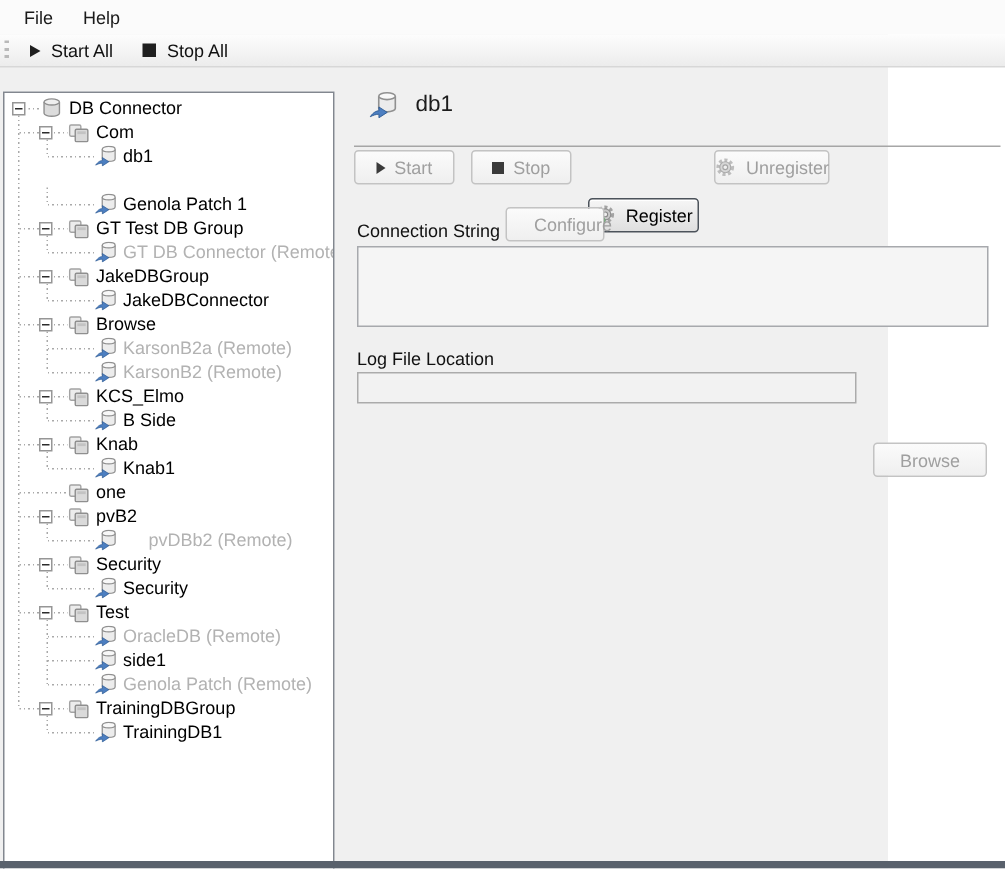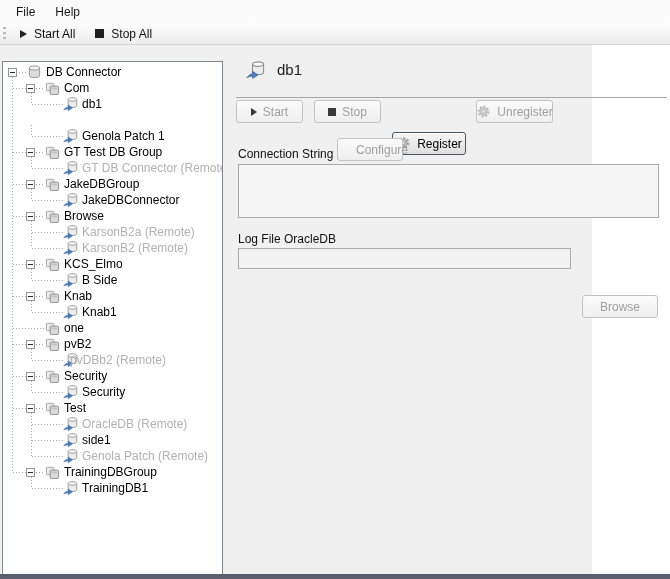--- a/index.html
+++ b/index.html
@@ -322,21 +322,21 @@
         </div>
         <div class="trow remote" style="top: 288px;">
           <span class="hstub" style="left:29px;width:31px"></span>
           <span class="ticon" style="left:60px">
             <svg width="15" height="14" viewBox="0 0 16 15">
               <path d="M5.5,2.6 v6.8 a4.6,1.9 0 0 0 9.2,0 v-6.8" fill="#ececec" stroke="#909090" stroke-width="0.9"></path>
               <ellipse cx="10.1" cy="2.6" rx="4.6" ry="1.9" fill="#f8f8f8" stroke="#909090" stroke-width="0.9"></ellipse>
               <path d="M0.8,14 C2.6,11.4 4.2,10.8 5.6,10.7 L5.6,8.6 L10.2,11.6 L5.6,14.6 L5.6,12.6 C3.8,12.7 2.4,13.2 0.8,14 z" fill="#4d7fc1" stroke="#2c5a94" stroke-width="0.5"></path>
             </svg>
           </span>
-          <span class="lbl" style="left:67px">pvDBb2 (Remote)</span>
+          <span class="lbl" style="left:96px">pvDBb2 (Remote)</span>
         </div>
         <div class="vguide" style="left: 28px; top: 285px; height: 11px;"></div>
         <div class="trow" style="top: 304px;">
           <span class="hstub" style="left:10px;width:13px"></span>
           <span class="exp" style="left:23px">
             <i></i>
           </span>
           <span class="hstub" style="left:33px;width:9px"></span>
           <span class="ticon" style="left:42px">
             <svg width="15" height="14" viewBox="0 0 16 15">
@@ -477,20 +477,20 @@
     </span>
     <span>Unregister</span>
   </div>
 
   <div id="conn-label">Connection String</div>
   <div class="btn" id="configure-btn">
     <span>Configure</span>
   </div>
   <div id="conn-text"></div>
 
-  <div id="log-label">Log File OracleDB</div>
+  <div id="log-label">Log File Location</div>
   <div id="log-input"></div>
   <div class="btn" id="browse-btn">
     <span>Browse</span>
   </div>
 
   <div id="bottom-bar"></div>
 </div>
 
 </body></html>

